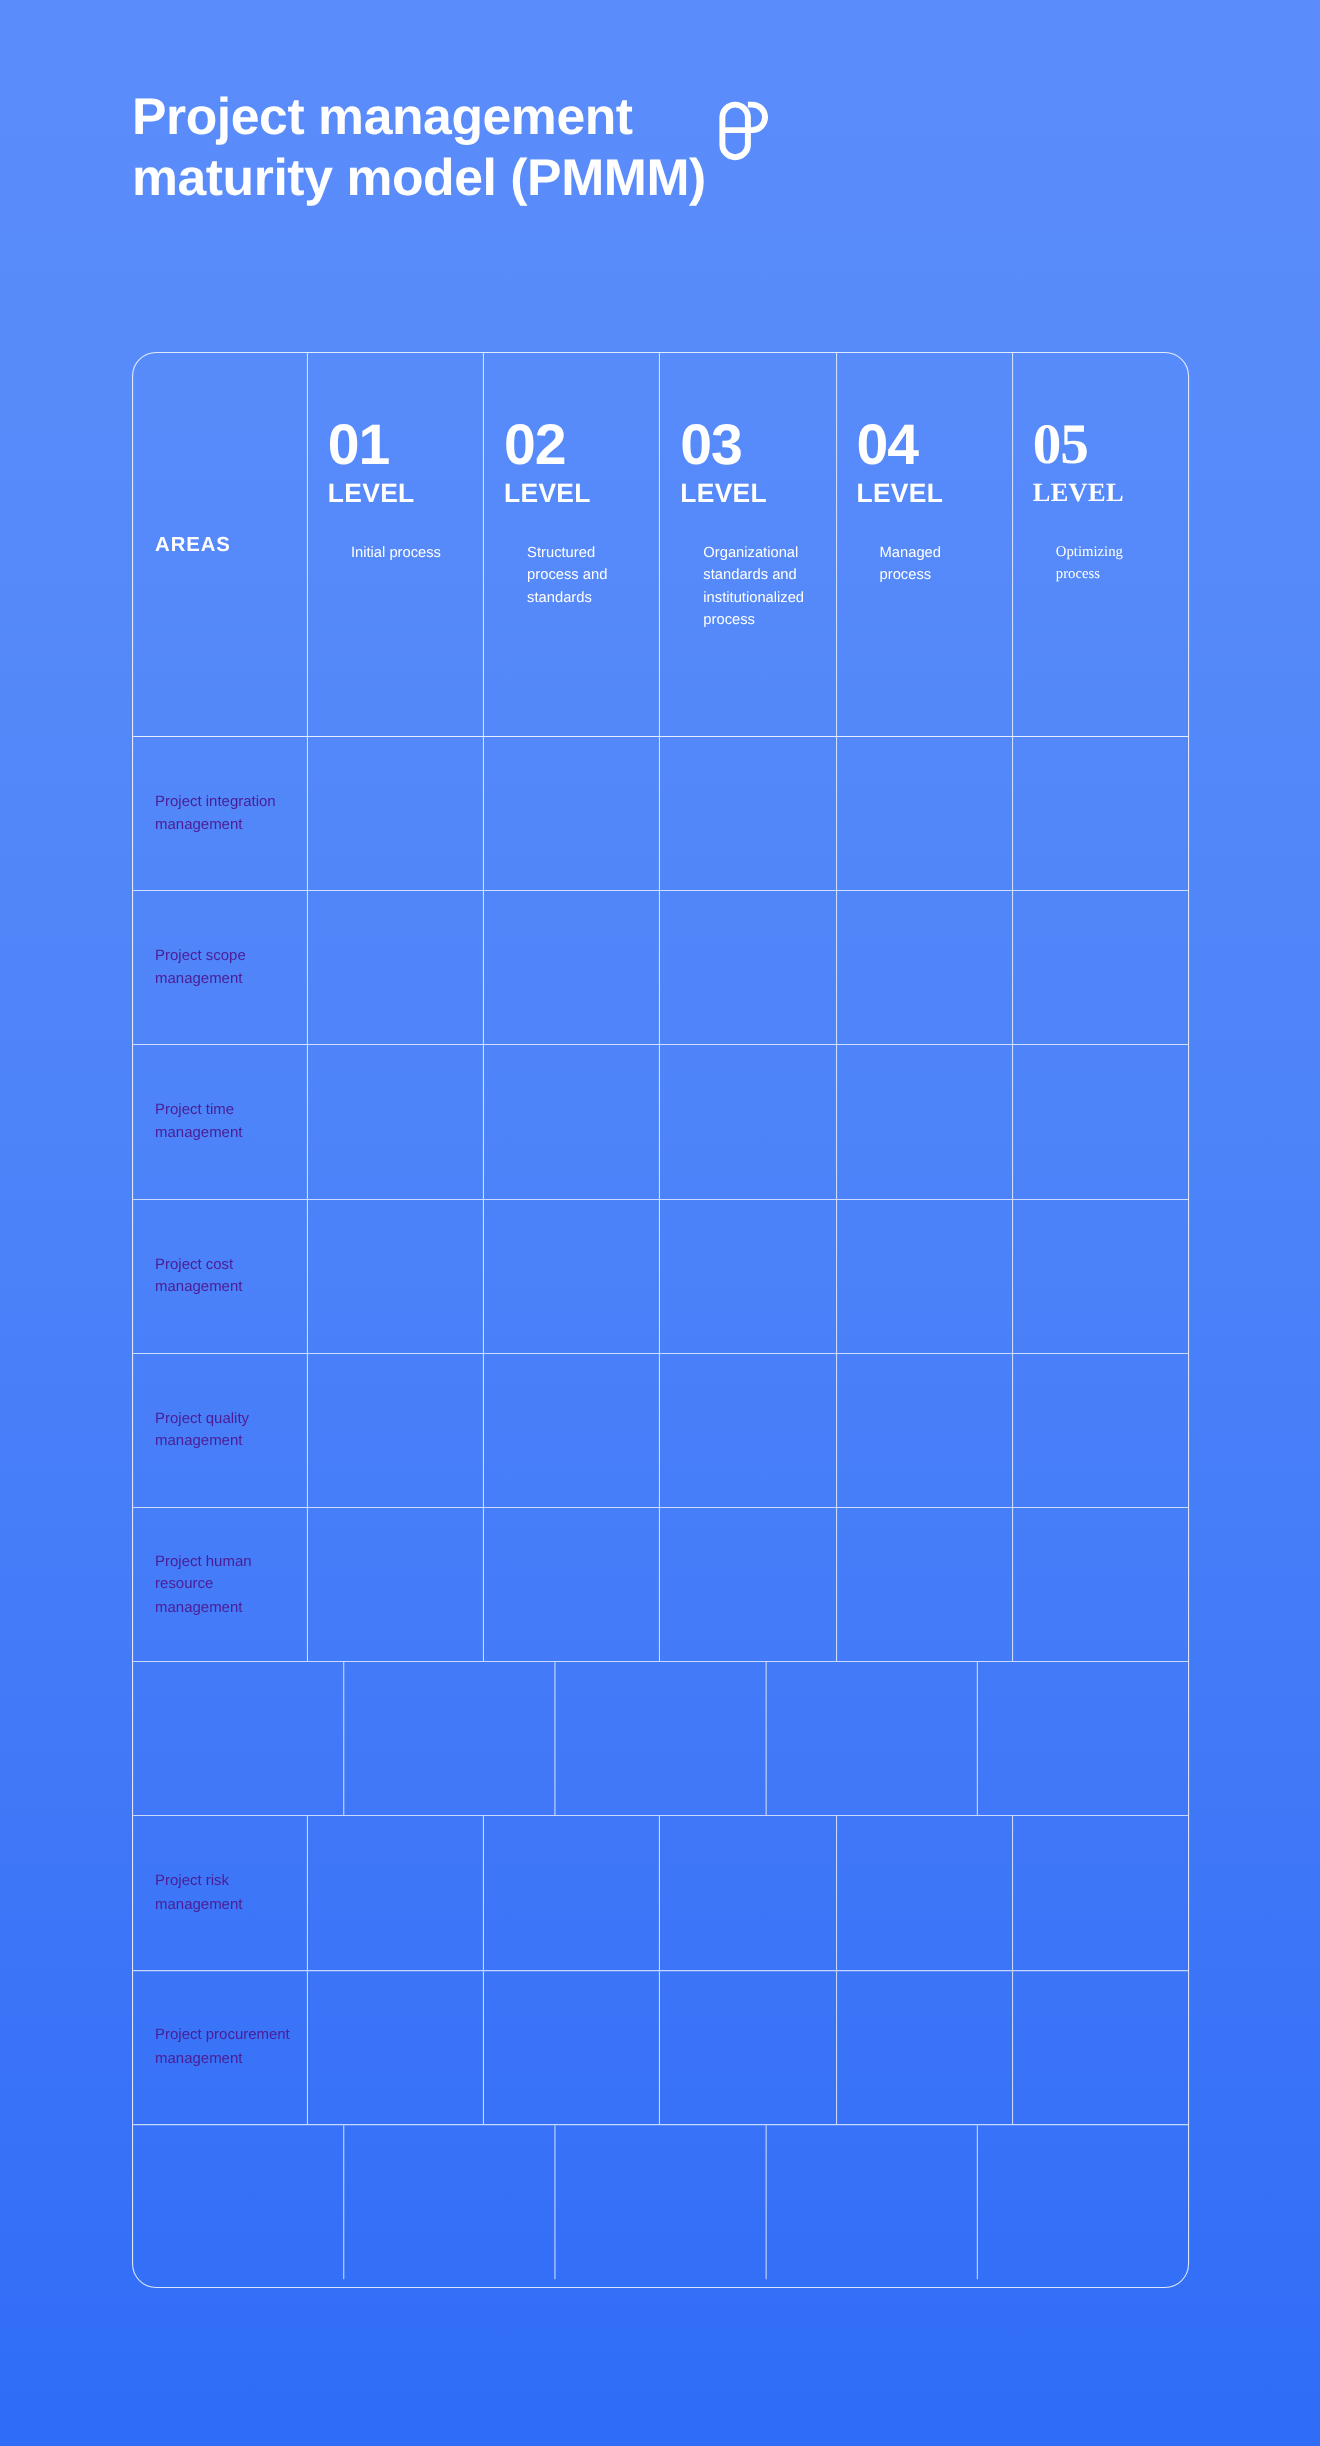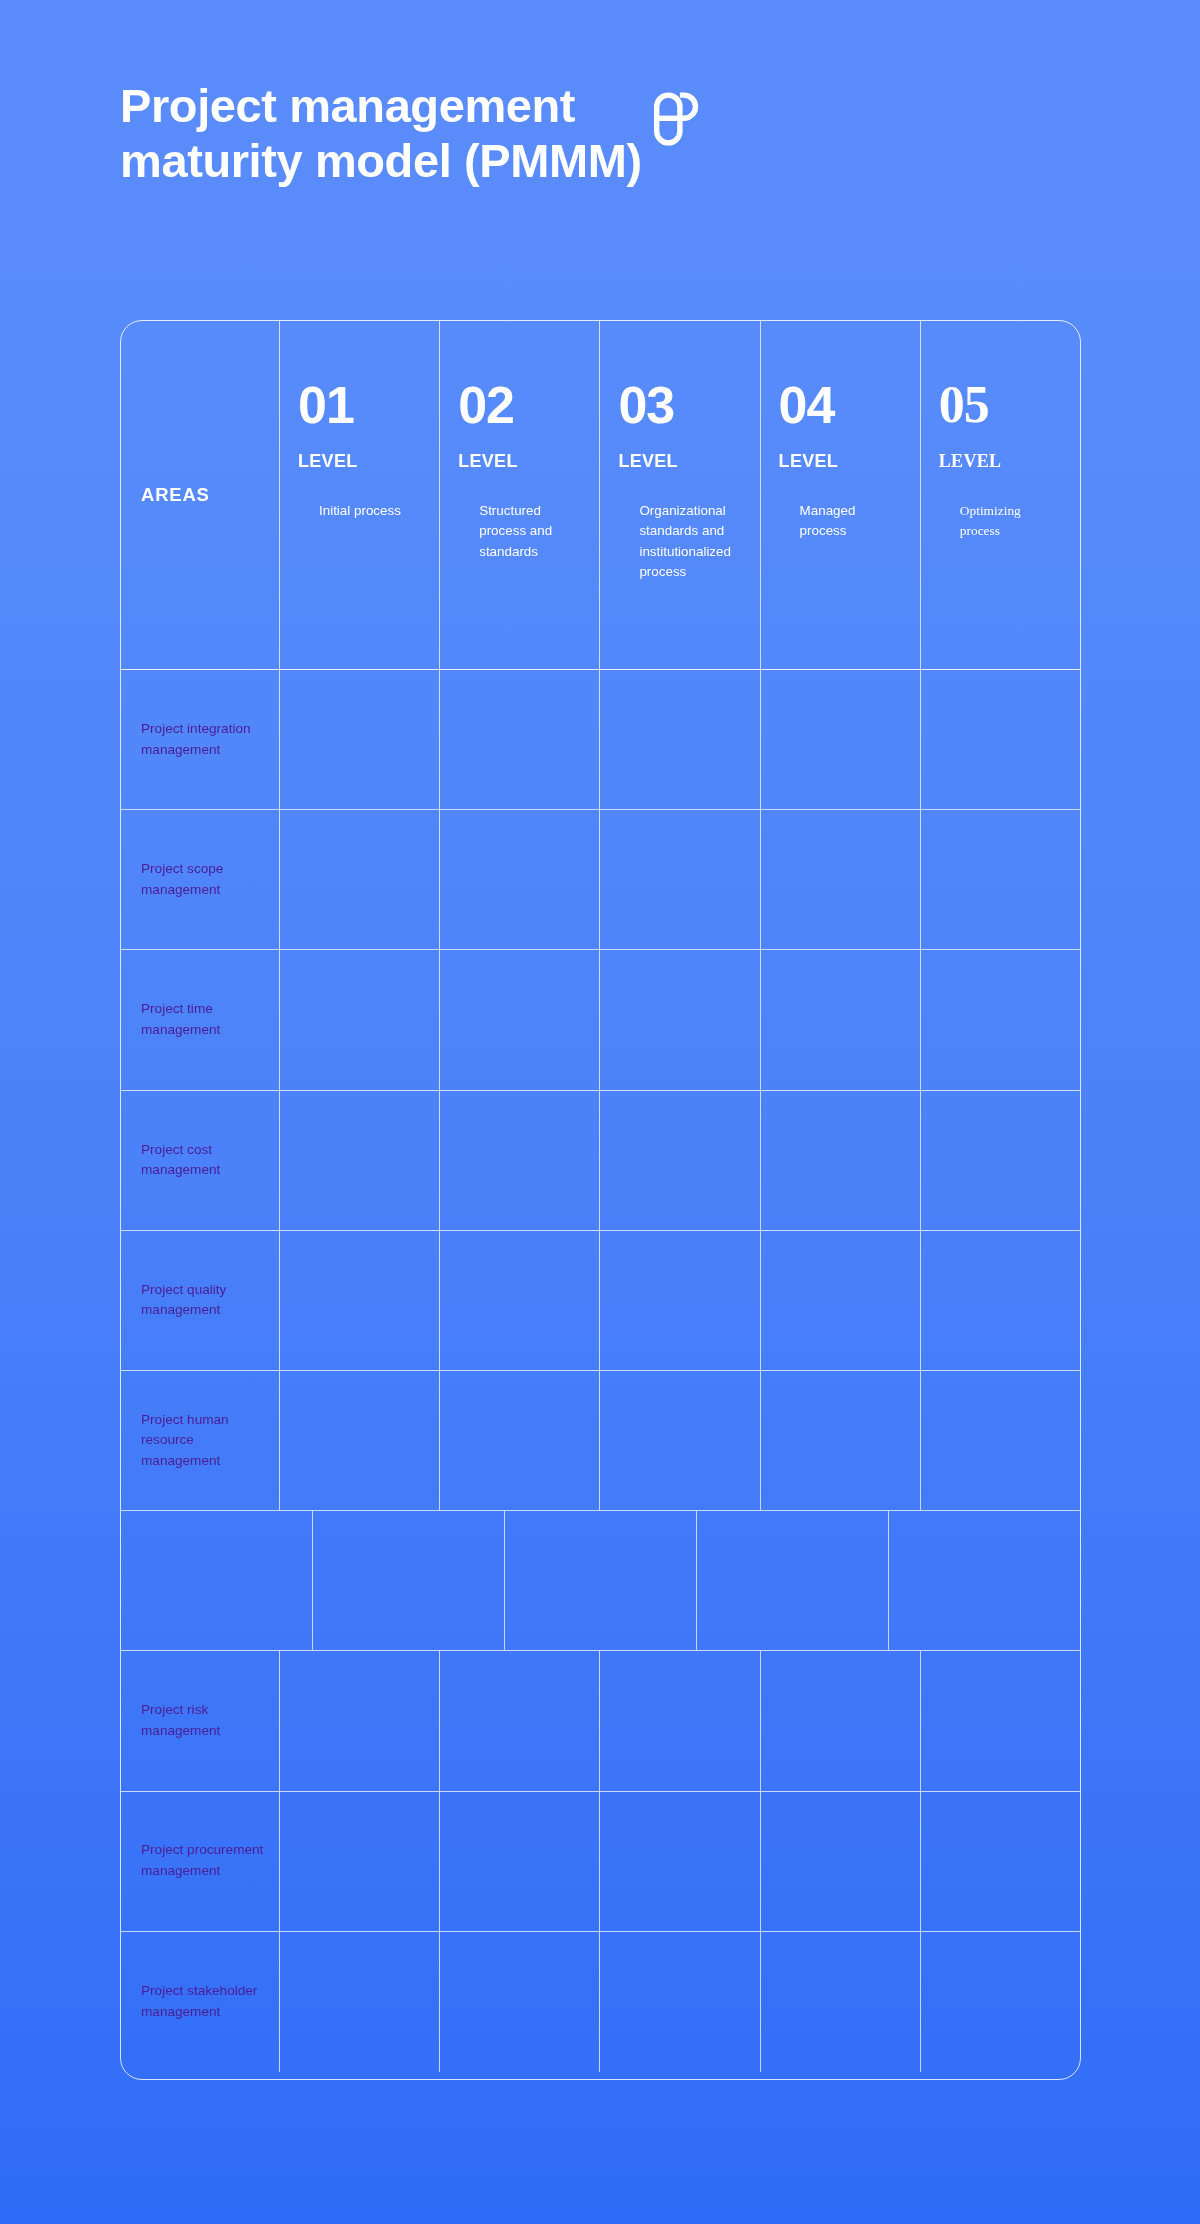--- a/index.html
+++ b/index.html
@@ -104,22 +104,22 @@
     padding:58px 18px 0 18px;
   }
   .level-num{
     font-size:52px;
     font-weight:700;
     line-height:1;
     letter-spacing:-1px;
     color:#ffffff;
   }
   .level-word{
-    margin-top:20px;
-    font-size:18px;
+    margin-top:4px;
+    font-size:24px;
     font-weight:700;
     letter-spacing:.3px;
     color:#ffffff;
   }
   .level-desc{
     margin-top:29px;
     font-size:13.4px;
     font-weight:400;
     line-height:1.52;
     color:#ffffff;
@@ -299,25 +299,20 @@
           <span class="area-name">Project
 procurement
 management</span>
         </div>
         <div class="cell col-level empty-cell"></div>
         <div class="cell col-level empty-cell"></div>
         <div class="cell col-level empty-cell"></div>
         <div class="cell col-level empty-cell"></div>
         <div class="cell col-level empty-cell"></div>
       </div><div class="matrix-row body-row">
-        <div class="cell col-areas area-cell">
-          <span class="area-name">Project
-stakeholder
-management</span>
-        </div>
         <div class="cell col-level empty-cell"></div>
         <div class="cell col-level empty-cell"></div>
         <div class="cell col-level empty-cell"></div>
         <div class="cell col-level empty-cell"></div>
         <div class="cell col-level empty-cell"></div>
       </div></div>
 
 </div>
 
 </body></html>

